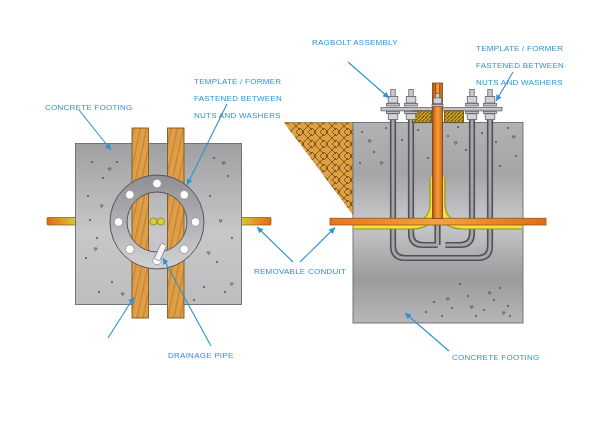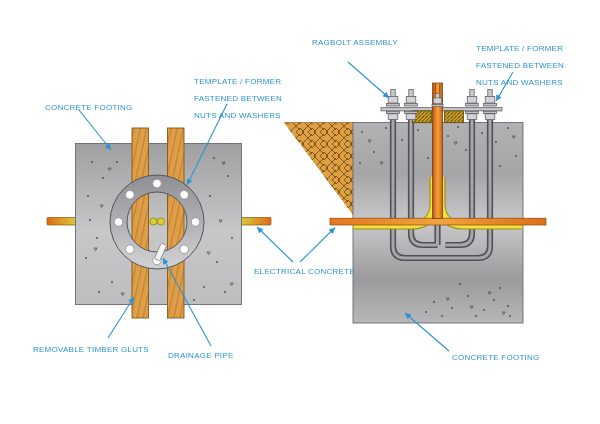--- a/index.html
+++ b/index.html
@@ -284,18 +284,17 @@
 </svg>
 
   <div class="lbl" style="left:45px;top:99px;">CONCRETE FOOTING</div>
   <div class="lbl" style="left:194px;top:73px;">TEMPLATE / FORMER
 FASTENED BETWEEN
 NUTS AND WASHERS</div>
   <div class="lbl" style="left:312px;top:34px;">RAGBOLT ASSEMBLY</div>
   <div class="lbl" style="left:476px;top:40px;">TEMPLATE / FORMER
 FASTENED BETWEEN
 NUTS AND WASHERS</div>
-  <div class="lbl" style="left:254px;top:263px;">ELECTRICAL CONCRETE</div>
-  <div class="lbl" style="left:33px;top:341px;">REMOVABLE TIMBER GLUTS</div>
+  <div class="lbl" style="left:254px;top:263px;">REMOVABLE CONDUIT</div>
   <div class="lbl" style="left:168px;top:347px;text-align:right;">DRAINAGE PIPE</div>
   <div class="lbl" style="left:452px;top:349px;">CONCRETE FOOTING</div>
 
 </div>
 
 </body></html>

